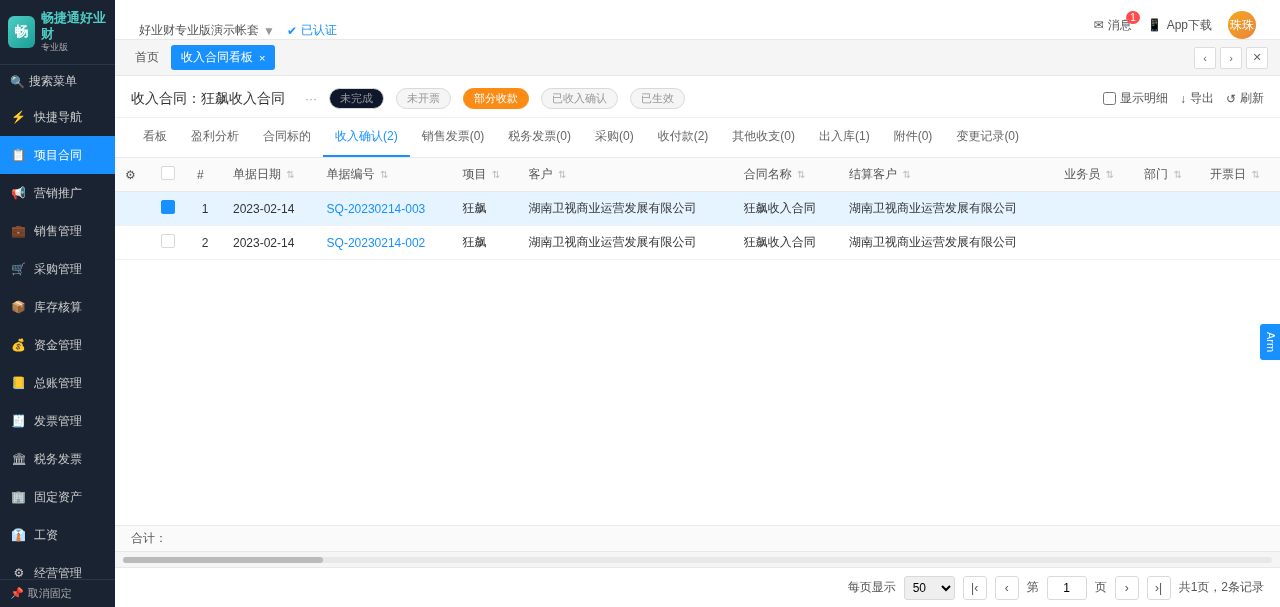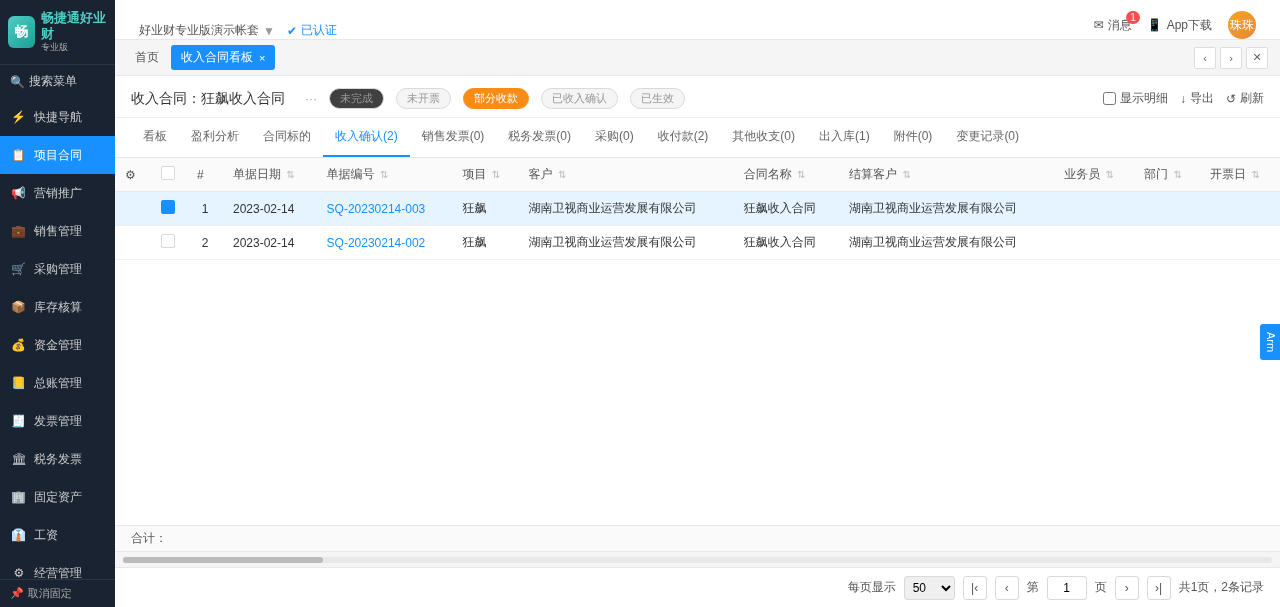--- a/index.html
+++ b/index.html
@@ -38,21 +38,21 @@
     .tab-nav-buttons { margin-left: auto; display: flex; align-items: center; gap: 4px; }
     .tab-nav-btn { width: 22px; height: 22px; display: flex; align-items: center; justify-content: center; cursor: pointer; color: #666; border: 1px solid #ddd; border-radius: 2px; background: #fff; font-size: 11px; }
 
     
     .content { flex: 1; overflow: hidden; display: flex; flex-direction: column; background: #fff; }
 
     
     .contract-header { padding: 12px 16px 8px; display: flex; align-items: center; gap: 12px; border-bottom: 1px solid #f0f0f0; flex-shrink: 0; }
     .contract-actions-dots { color: #999; cursor: pointer; margin-left: 8px; }
     .status-btn { padding: 2px 10px; border-radius: 12px; font-size: 11px; border: 1px solid; cursor: pointer; }
-    .status-incomplete { color: #999; border-color: #d9d9d9; background: #404040; }
+    .status-incomplete { color: #999; border-color: #d9d9d9; background: #0f172a; }
     .status-not-invoiced { color: #999; border-color: #d9d9d9; background: #f5f5f5; }
     .status-partial { color: #fff; background: #fa8c16; border-color: #fa8c16; text-align: center; }
     .status-confirmed { color: #999; border-color: #d9d9d9; background: #f5f5f5; }
     .status-effective { color: #999; border-color: #d9d9d9; background: #f5f5f5; }
     .header-right { margin-left: auto; display: flex; align-items: center; gap: 12px; }
     .header-action-btn { display: flex; align-items: center; gap: 4px; color: #555; font-size: 12px; cursor: pointer; }
 
     
     .sub-tabs { display: flex; align-items: center; padding: 0 16px; border-bottom: 1px solid #e8e8e8; flex-shrink: 0; background: #fff; }
     .sub-tab { padding: 10px 12px; font-size: 12px; color: #666; cursor: pointer; border-bottom: 2px solid transparent; white-space: nowrap; }

